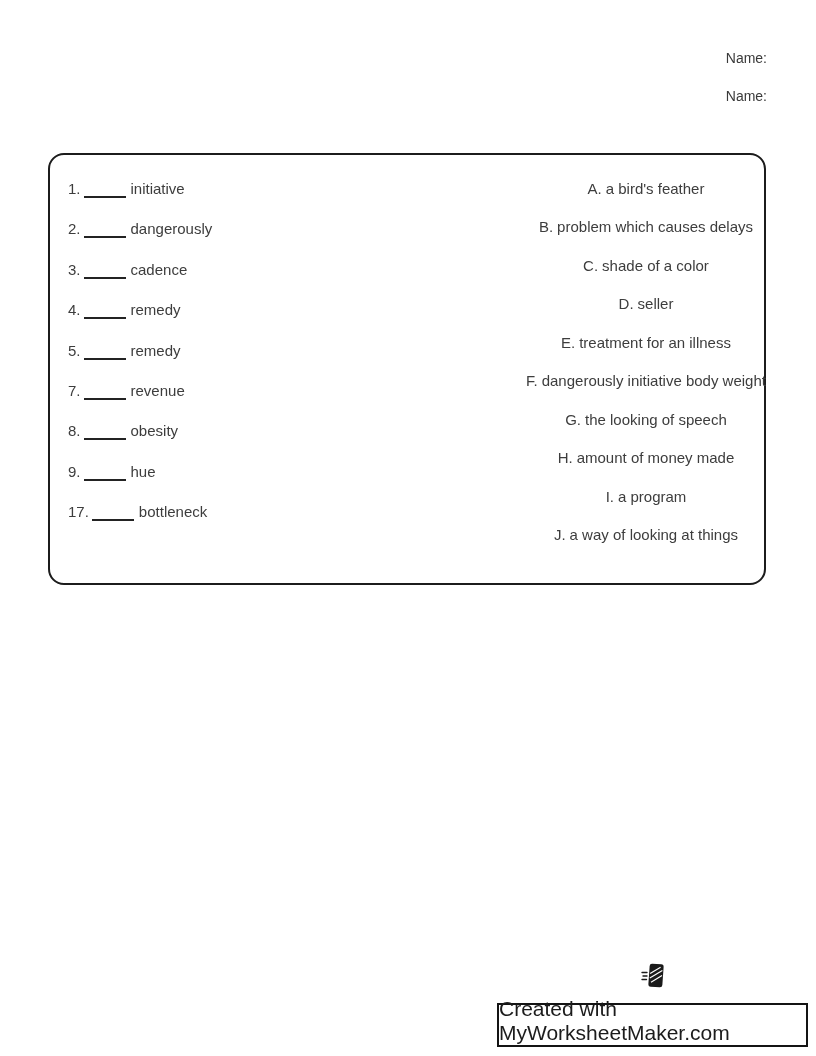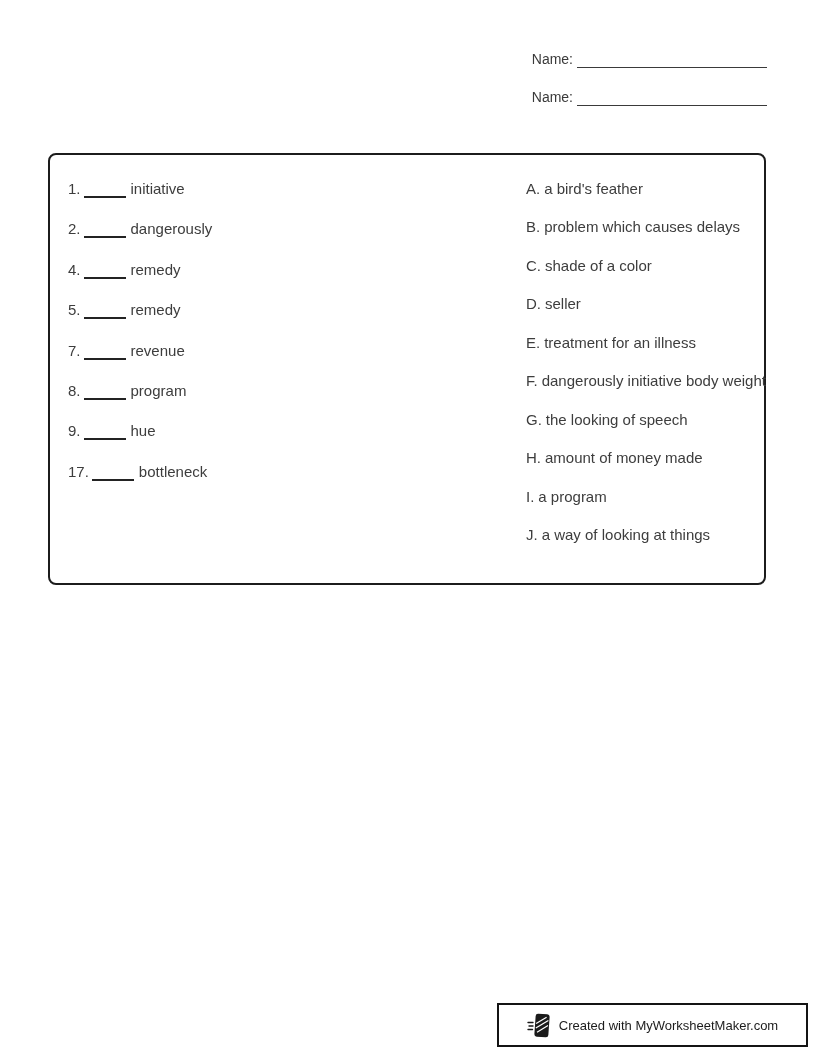--- a/index.html
+++ b/index.html
@@ -18,20 +18,21 @@
     position: absolute;
     top: 50px;
     left: 531px;
     width: 236px;
   }
   .field-row {
     display: flex;
     align-items: flex-end;
     height: 18px;
     margin-bottom: 20px;
+    flex-direction: column;
   }
   .field-label {
     flex: none;
     width: 42px;
     text-align: right;
     font-size: 14px;
     line-height: 17px;
     color: #3a3a3a;
   }
   .field-line {
@@ -42,60 +43,61 @@
   }
 
   
   .match-box {
     position: absolute;
     left: 48px;
     top: 153px;
     width: 714px;
     height: 428px;
     border: 2px solid #1c1c1c;
-    border-radius: 8px;
+    border-radius: 16px;
     background: #ffffff;
   }
   .words, .defs {
     position: absolute;
     margin: 0;
     padding: 0;
     list-style: none;
     font-size: 15px;
   }
   .words { left: 18px; top: 24px; }
   .words li { height: 40.4px; line-height: 19px; white-space: nowrap; }
   .blank {
     display: inline-block;
     width: 42px;
     height: 0;
     border-bottom: 2px solid #232323;
     vertical-align: -4px;
     margin: 0 5px 0 3px;
   }
-  .defs { left: 476px; top: 24px; }
+  .defs { left: 476px; top: 24px; text-align: center; }
   .defs li { height: 38.45px; line-height: 19px; white-space: nowrap; }
   .letter { margin-right: 4px; }
 
   
   .footer-badge {
     position: absolute;
     left: 497px;
     top: 1003px;
     width: 307px;
     height: 40px;
     border: 2px solid #141414;
     background: #ffffff;
     display: flex;
     align-items: center;
-    justify-content: center;
+    justify-content: flex-end;
     gap: 8px;
-    font-size: 13px;
+    font-size: 21px;
     color: #1c1c1c;
     cursor: pointer;
+    flex-direction: column;
   }
   .footer-badge svg { flex: none; display: block; }
 </style>
 </head>
 <body>
 
 <div class="page">
 
   <div class="header-fields">
     <div class="field-row">
@@ -110,30 +112,33 @@
 
   <div class="match-box">
     <ol class="words">
       <li>
         <span class="num">1.</span><span class="blank"></span><span class="word">initiative</span>
       </li>
       <li>
         <span class="num">2.</span><span class="blank"></span><span class="word">dangerously</span>
       </li>
       <li>
+        <span class="num">3.</span><span class="blank"></span><span class="word">cadence</span>
+      </li>
+      <li>
         <span class="num">4.</span><span class="blank"></span><span class="word">remedy</span>
       </li>
       <li>
         <span class="num">5.</span><span class="blank"></span><span class="word">remedy</span>
       </li>
       <li>
         <span class="num">7.</span><span class="blank"></span><span class="word">revenue</span>
       </li>
       <li>
-        <span class="num">8.</span><span class="blank"></span><span class="word">program</span>
+        <span class="num">8.</span><span class="blank"></span><span class="word">obesity</span>
       </li>
       <li>
         <span class="num">9.</span><span class="blank"></span><span class="word">hue</span>
       </li>
       <li>
         <span class="num">17.</span><span class="blank"></span><span class="word">bottleneck</span>
       </li>
     </ol>
 
     <ul class="defs">

